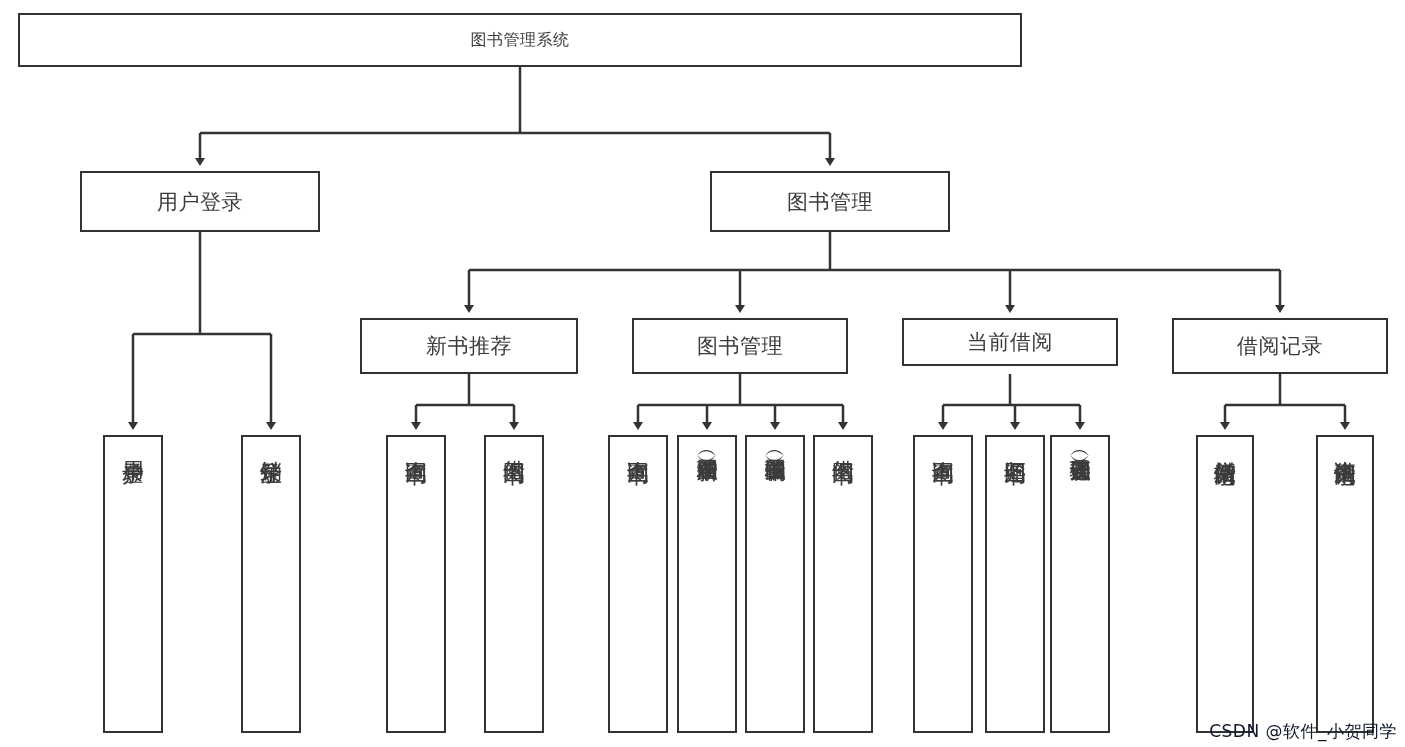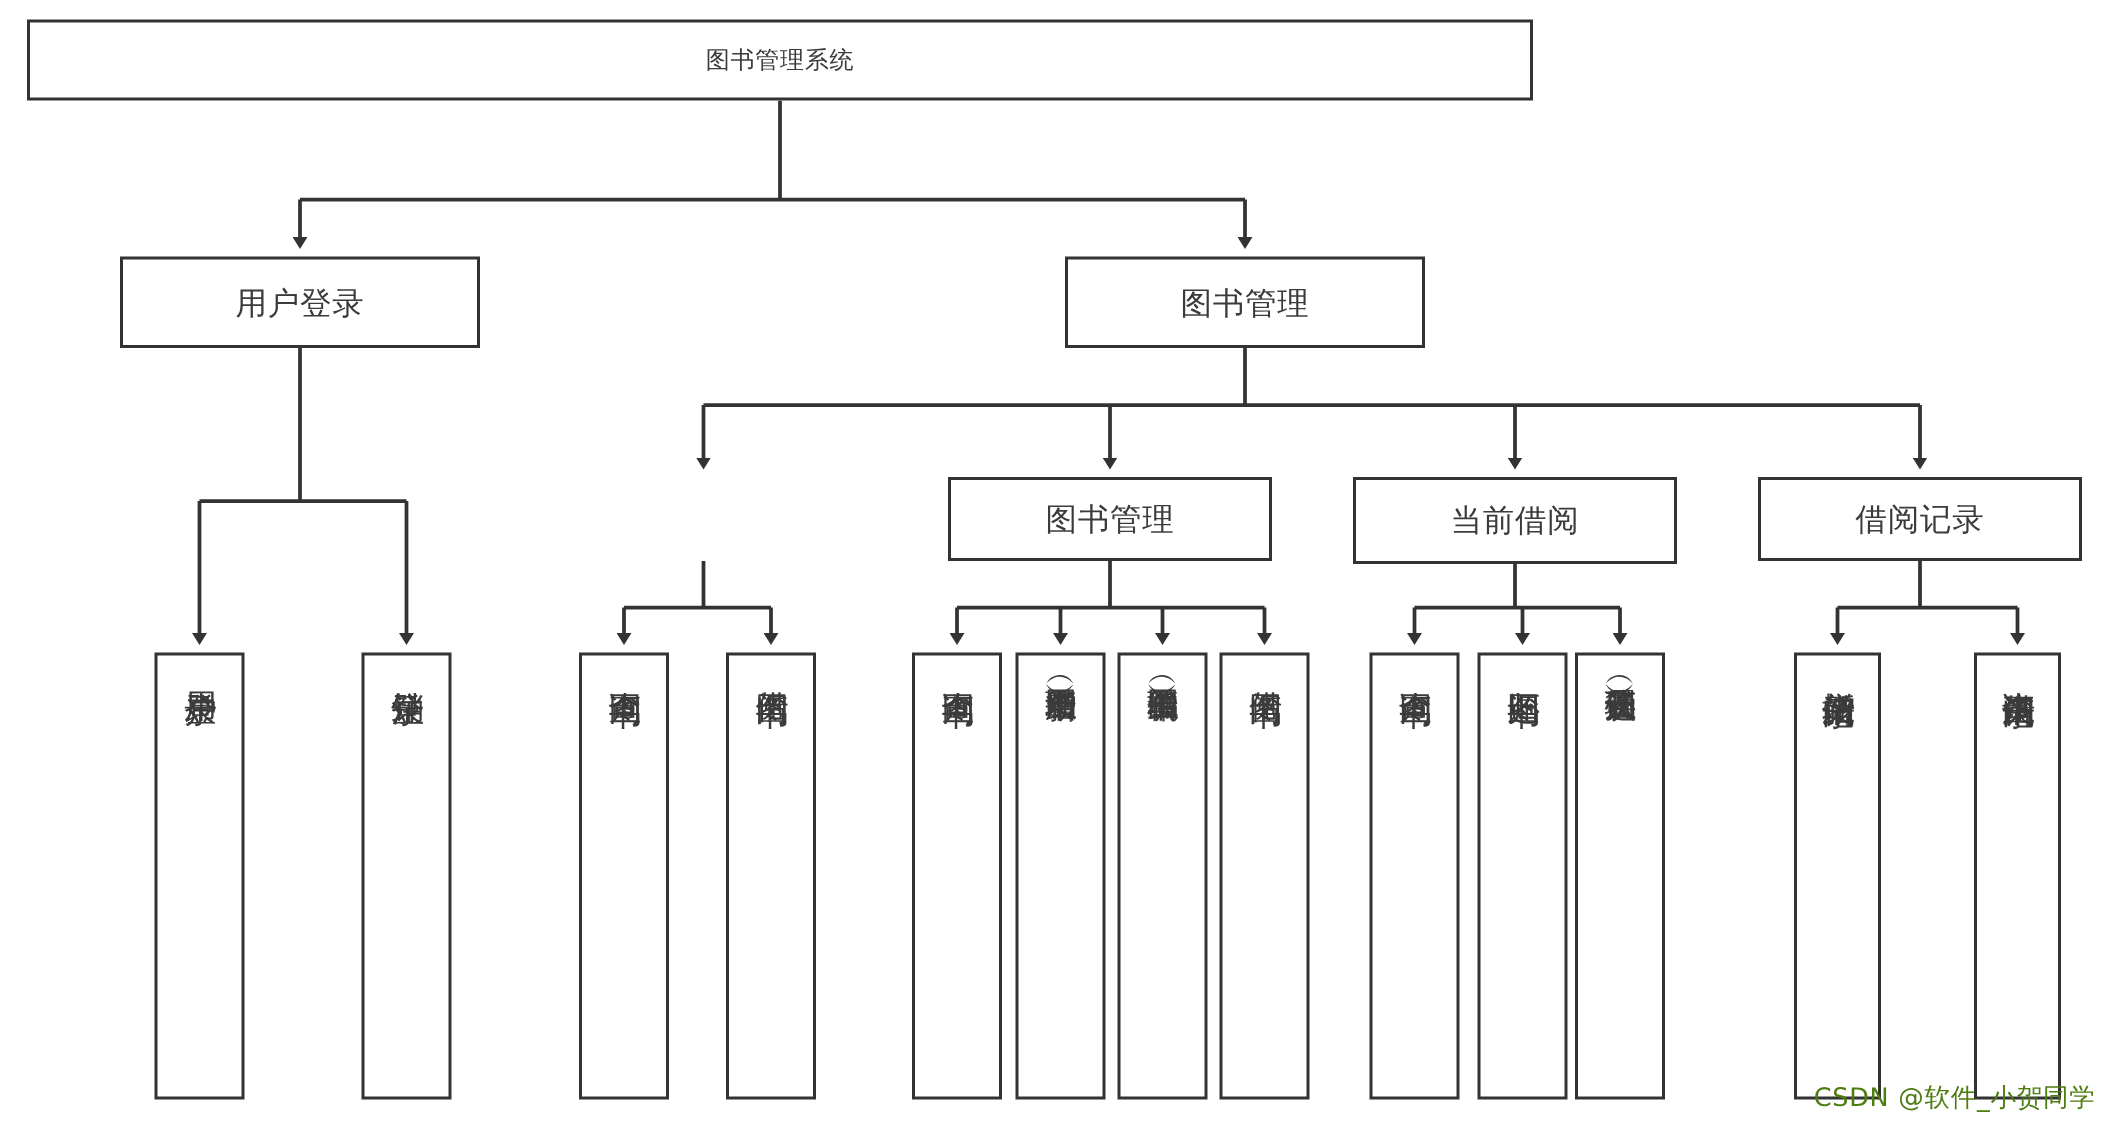--- a/index.html
+++ b/index.html
@@ -61,21 +61,21 @@
   }
   .vtext.tall {
     font-size: 21px;
     letter-spacing: 0px;
   }
   .watermark {
     position: absolute;
     right: 8px;
     bottom: 4px;
     font-size: 17px;
-    color: #4d7c0f;
+    color: #0f172a;
     white-space: nowrap;
     letter-spacing: 0.5px;
   }
 </style>
 </head>
 <body>
 
 <div id="canvas">
 
   <svg class="wires" viewBox="0 0 1405 747" xmlns="http://www.w3.org/2000/svg">
@@ -132,24 +132,27 @@
     <span>图书管理系统</span>
   </div>
 
   <div class="node h" style="left:80px; top:171px; width:240px; height:61px;">
     <span>用户登录</span>
   </div>
   <div class="node h" style="left:710px; top:171px; width:240px; height:61px;">
     <span>图书管理</span>
   </div>
 
+  <div class="node h" style="left:360px; top:318px; width:218px; height:56px;">
+    <span>新书推荐</span>
+  </div>
   <div class="node h" style="left:632px; top:318px; width:216px; height:56px;">
     <span>图书管理</span>
   </div>
-  <div class="node h" style="left:902px; top:318px; width:216px; height:58px;">
+  <div class="node h" style="left:902px; top:318px; width:216px; height:48px;">
     <span>当前借阅</span>
   </div>
   <div class="node h" style="left:1172px; top:318px; width:216px; height:56px;align-items:center;">
     <span>借阅记录</span>
   </div>
 
   <div class="node v" style="left:103px; top:435px; width:60px; height:298px;">
     <span class="vtext">用户登录</span>
   </div>
   <div class="node v" style="left:241px; top:435px; width:60px; height:298px;">

